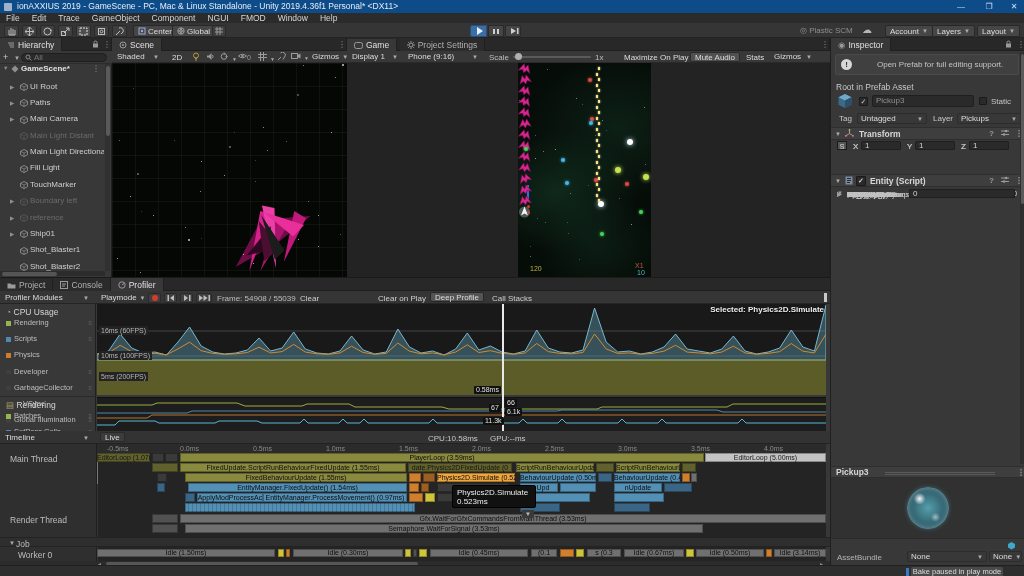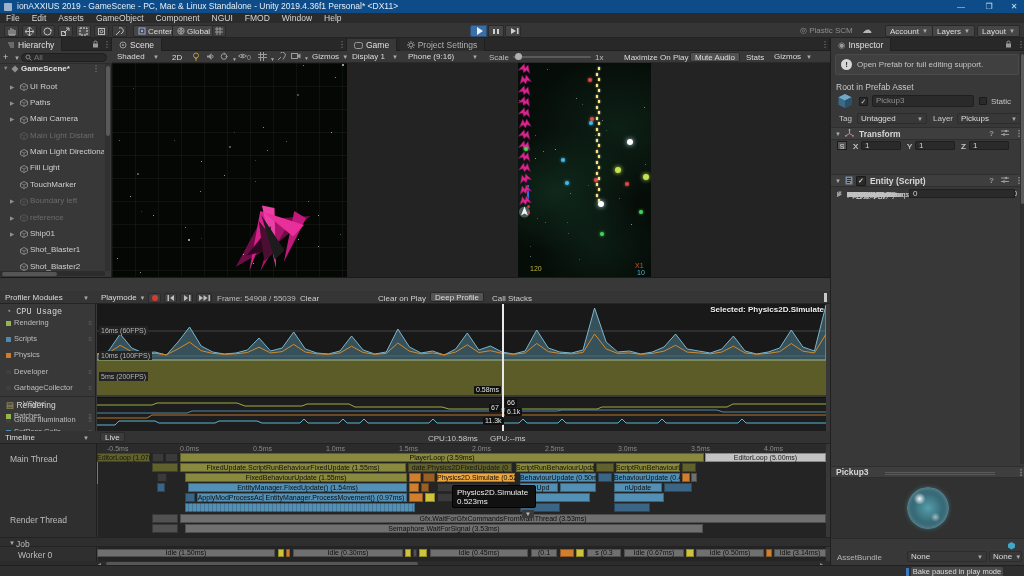--- a/index.html
+++ b/index.html
@@ -66,21 +66,21 @@
 <div id="root">
 
   <div class="a titlebar nw">
     <span class="a" style="left:4px;top:3px;width:8px;height:8px;background:#9fb3c8;border-radius:1px;"></span>
     <span class="a nw" style="left:17px;top:0;width:780px;">ionAXXIUS 2019 - GameScene - PC, Mac &amp; Linux Standalone - Unity 2019.4.36f1 Personal* &lt;DX11&gt;</span>
     <span class="a wbtn" style="left:950px;">—</span>
     <span class="a wbtn" style="left:978px;">❐</span>
     <span class="a wbtn" style="left:1003px;">✕</span>
   </div>
 
-  <div class="a menubar nw" id="menu-items"><span class="menu-item">File</span><span class="menu-item">Edit</span><span class="menu-item">Assets</span><span class="menu-item">GameObject</span><span class="menu-item">Component</span><span class="menu-item">NGUI</span><span class="menu-item">FMOD</span><span class="menu-item">Window</span><span class="menu-item">Help</span></div>
+  <div class="a menubar nw" id="menu-items"><span class="menu-item">File</span><span class="menu-item">Edit</span><span class="menu-item">Trace</span><span class="menu-item">GameObject</span><span class="menu-item">Component</span><span class="menu-item">NGUI</span><span class="menu-item">FMOD</span><span class="menu-item">Window</span><span class="menu-item">Help</span></div>
 
   <div class="a maintoolbar" id="main-toolbar">
     <div class="a toolbtn" style="left:4px;width:15px;">
         <svg width="9" height="9">
           <path d="M2 8 V3 M4 8 V1 M6 8 V2 M8 8 V3 M2 8 h6" stroke="#bdbdbd" fill="none"></path>
         </svg>
       </div>
     <div class="a toolbtn" style="left:22px;width:15px;">
         <svg width="9" height="9">
           <path d="M4.5 0 L4.5 9 M0 4.5 L9 4.5 M4.5 0 l-2 2 M4.5 0 l2 2 M0 4.5 l2 -2 M0 4.5 l2 2 M9 4.5 l-2 -2 M9 4.5 l-2 2 M4.5 9 l-2 -2 M4.5 9 l2 -2" stroke="#bdbdbd" fill="none"></path>
@@ -563,21 +563,21 @@
           <span>Inspector</span>
         </span>
       <span class="a kebab" style="left:174px;top:2px;"><svg width="7" height="8">
             <rect x="1" y="3.5" width="5" height="4" fill="#9a9a9a"></rect>
             <path d="M2 3.5 V2.5 a1.5 1.5 0 0 1 3 0 V3.5" stroke="#9a9a9a" fill="none"></path>
           </svg></span>
       <span class="a kebab" style="left:186px;top:2px;">⋮</span>
     </div>
     <div class="a" style="left:4px;top:16px;width:184px;height:21px;background:#404040;border:1px solid #4a4a4a;border-radius:2px;display:flex;align-items:center;">
       <span style="margin:0 5px;width:11px;height:11px;border-radius:50%;background:#d8d8d8;color:#333;font-weight:bold;font-size:8px;text-align:center;line-height:11px;flex:none;">!</span>
-      <span style="font-size:8px;color:#c4c4c4;">Open Prefab for full editing support.</span>
+      <span style="font-size:8px;color:#c4c4c4;margin-left:20px;">Open Prefab for full editing support.</span>
     </div>
     <div class="a nw" style="left:5px;top:44px;color:#c8c8c8;font-size:8.5px;">Root in Prefab Asset</div>
     <div class="a" style="left:0;top:54px;width:194px;height:20px;">
       <svg class="a" style="left:6px;top:1px;" width="16" height="16" viewBox="0 0 16 16">
           <path d="M8 1 L14.5 4.2 V11.8 L8 15 L1.5 11.8 V4.2 Z" fill="#3a6a8a"></path>
           <path d="M8 1 L14.5 4.2 L8 7.4 L1.5 4.2 Z" fill="#6fa8c8"></path>
           <path d="M8 7.4 L14.5 4.2 V11.8 L8 15 Z" fill="#2c5068"></path>
         </svg>
       <span class="a cb" style="left:28px;top:5px;width:9px;height:9px;">✓</span>
       <div class="a fld" style="left:41px;top:3px;width:102px;height:12px;color:#8f8f8f;">
@@ -797,20 +797,38 @@
           <span>None</span>
           <span class="caret">▼</span>
         </div>
     </div>
     <div class="a" style="left:189px;top:14px;width:4px;height:412px;background:#2e2e2e;">
         <span class="a" style="left:0.5px;top:2px;width:3px;height:150px;background:#5a5a5a;border-radius:2px;"></span>
       </div>
   </div>
 
   <div class="a panel" id="dock" style="left:0;top:277px;width:830px;height:288px;border-top:1px solid #1a1a1a;">
+    <div class="a tabbar" id="dock-tabs" style="height:13px;"><span class="ptab">
+          <svg width="9" height="7" style="margin-right:3px">
+            <path d="M0.5 1.5 h3 l1 1 h4 v4 h-8 Z" fill="#9a9a9a"></path>
+          </svg>
+          <span>Project</span>
+        </span><span class="ptab">
+          <svg width="8" height="8" style="margin-right:3px">
+            <rect x="0.5" y="0.5" width="7" height="7" fill="none" stroke="#9a9a9a"></rect>
+            <path d="M2 3 h4 M2 5 h3" stroke="#9a9a9a"></path>
+          </svg>
+          <span>Console</span>
+        </span><span class="ptab active">
+          <svg width="8" height="8" style="margin-right:3px">
+            <circle cx="4" cy="4" r="3.2" fill="none" stroke="#9a9a9a"></circle>
+            <path d="M4 4 L6 2.5" stroke="#9a9a9a"></path>
+          </svg>
+          <span>Profiler</span>
+        </span></div>
     <div class="a" style="left:0;top:13px;width:830px;height:13px;background:#353535;border-bottom:1px solid #242424;">
       <div class="a dd" style="left:2px;top:1.5px;width:90px;height:10px;background:#353535;border:none;">
           <span>Profiler Modules</span>
           <span class="caret">▼</span>
         </div>
       <div class="a dd" style="left:98px;top:1.5px;width:46px;height:10px;background:#353535;border:none;">
           <span>Playmode</span>
           <span class="caret">▼</span>
         </div>
       <span class="a toolbtn" style="left:148px;top:1.5px;width:13px;height:10px;">
@@ -839,21 +857,21 @@
       <span class="a nw" style="left:300px;top:2.5px;color:#cfcfcf;font-size:8px;">Clear</span>
       <span class="a nw" style="left:378px;top:2.5px;color:#cfcfcf;font-size:8px;">Clear on Play</span>
       <div class="a chip" style="left:430px;top:1px;height:10px;background:#545454;">
           <span>Deep Profile</span>
         </div>
       <span class="a nw" style="left:492px;top:2.5px;color:#cfcfcf;font-size:8px;">Call Stacks</span>
       <span class="a" style="left:824px;top:2px;width:3px;height:9px;background:#c8c8c8;"></span>
     </div>
 
     <div class="a" style="left:0;top:26px;width:96px;height:127px;background:#383838;border-right:1px solid #1f1f1f;">
-      <div class="a nw" style="left:6px;top:3px;font-size:8.5px;color:#d6d6d6;font-family:Liberation Mono, monospace;"><span style="color:#8fb0c8;">◔</span> <span>CPU Usage</span></div>
+      <div class="a nw" style="left:6px;top:3px;font-size:8.5px;color:#d6d6d6;"><span style="color:#8fb0c8;">◔</span> <span>CPU Usage</span></div>
       <div class="a" id="cpu-legend" style="left:0;top:15px;width:96px;height:76px;">
           <div class="a legend-row" style="left: 0px; top: 0px; width: 96px;">
             <span class="sq" style="background:#96b351"></span>
             <span class="legend-label">Rendering</span>
             <span class="legend-handle">≡</span>
           </div>
           <div class="a legend-row" style="left: 0px; top: 8.1px; width: 96px;">
             <span class="sq" style="background:#4f89ae"></span>
             <span class="legend-label">Scripts</span>
             <span class="legend-handle">≡</span>

